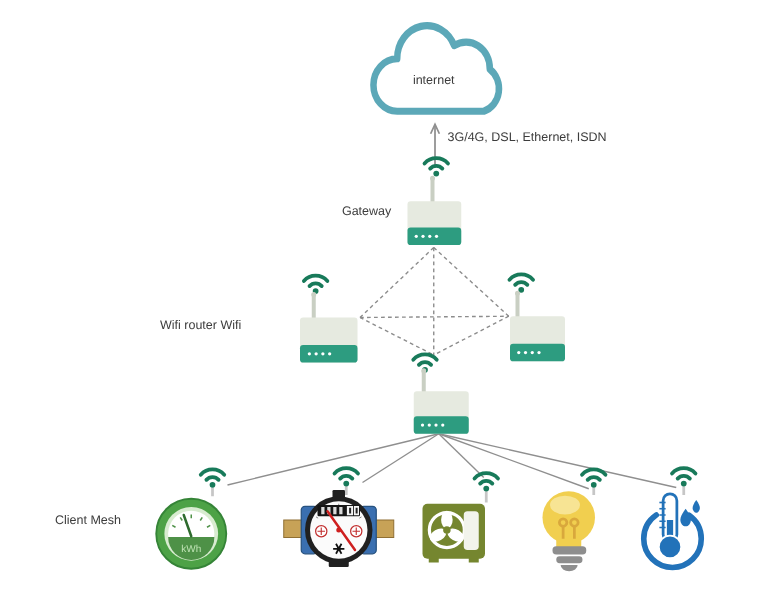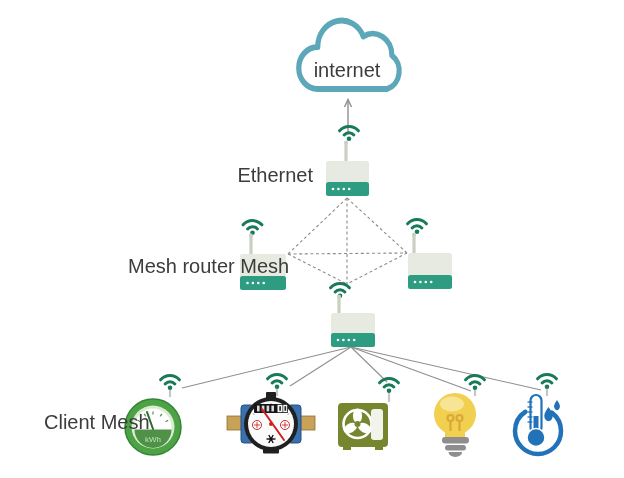--- a/index.html
+++ b/index.html
@@ -2,21 +2,21 @@
 <html><head>
 <meta charset="utf-8">
 <style>
   html,body{margin:0;padding:0;background:#ffffff;}
   #stage{
     position:relative;width:624px;height:478px;background:#ffffff;overflow:hidden;
     font-family:"Liberation Sans", sans-serif;
   }
   #scene{position:absolute;left:0;top:0;}
   .lbl{
-    position:absolute;font-size:20px;color:#3C3C3C;white-space:nowrap;
+    position:absolute;font-size:10px;color:#3C3C3C;white-space:nowrap;
     font-family:"Liberation Sans", sans-serif;line-height:1.1;
   }
 </style>
 </head>
 <body>
 
 <div id="stage">
 
 <svg id="scene" width="624" height="478" viewBox="0 0 624 478">
   <defs>
@@ -225,17 +225,18 @@
       <line x1="527.5" y1="422" x2="532.5" y2="422"></line>
     </g>
     <rect x="533.5" y="416" width="5" height="16" fill="#2272B9"></rect>
     <circle cx="536" cy="437.5" r="9" fill="#2272B9" stroke="#ffffff" stroke-width="1.5"></circle>
     <path d="M 548.5 407 C 544.5 412.5 543 416 545.5 419.5 C 547 421.5 550 421.5 551.5 419.5 C 554 416 552.5 412.5 548.5 407 Z" fill="#2272B9"></path>
     <path d="M 557 400 C 554.2 404 553.2 406.5 555 409 C 556.2 410.6 557.8 410.6 559 409 C 560.8 406.5 559.8 404 557 400 Z" fill="#2272B9"></path>
   </g>
 </svg>
 
 <div class="lbl" style="left:307px;top:59px;width:80px;text-align:center">internet</div>
-<div class="lbl" style="left:233px;top:164px;width:80px;text-align:right">Ethernet</div>
-<div class="lbl" style="left:128px;top:255px">Mesh router Mesh</div>
+<div class="lbl" style="left:358px;top:105px">3G/4G, DSL, Ethernet, ISDN</div>
+<div class="lbl" style="left:233px;top:164px;width:80px;text-align:right">Gateway</div>
+<div class="lbl" style="left:128px;top:255px">Wifi router Wifi</div>
 <div class="lbl" style="left:44px;top:411px">Client Mesh</div>
 
 </div>
 
 </body></html>

